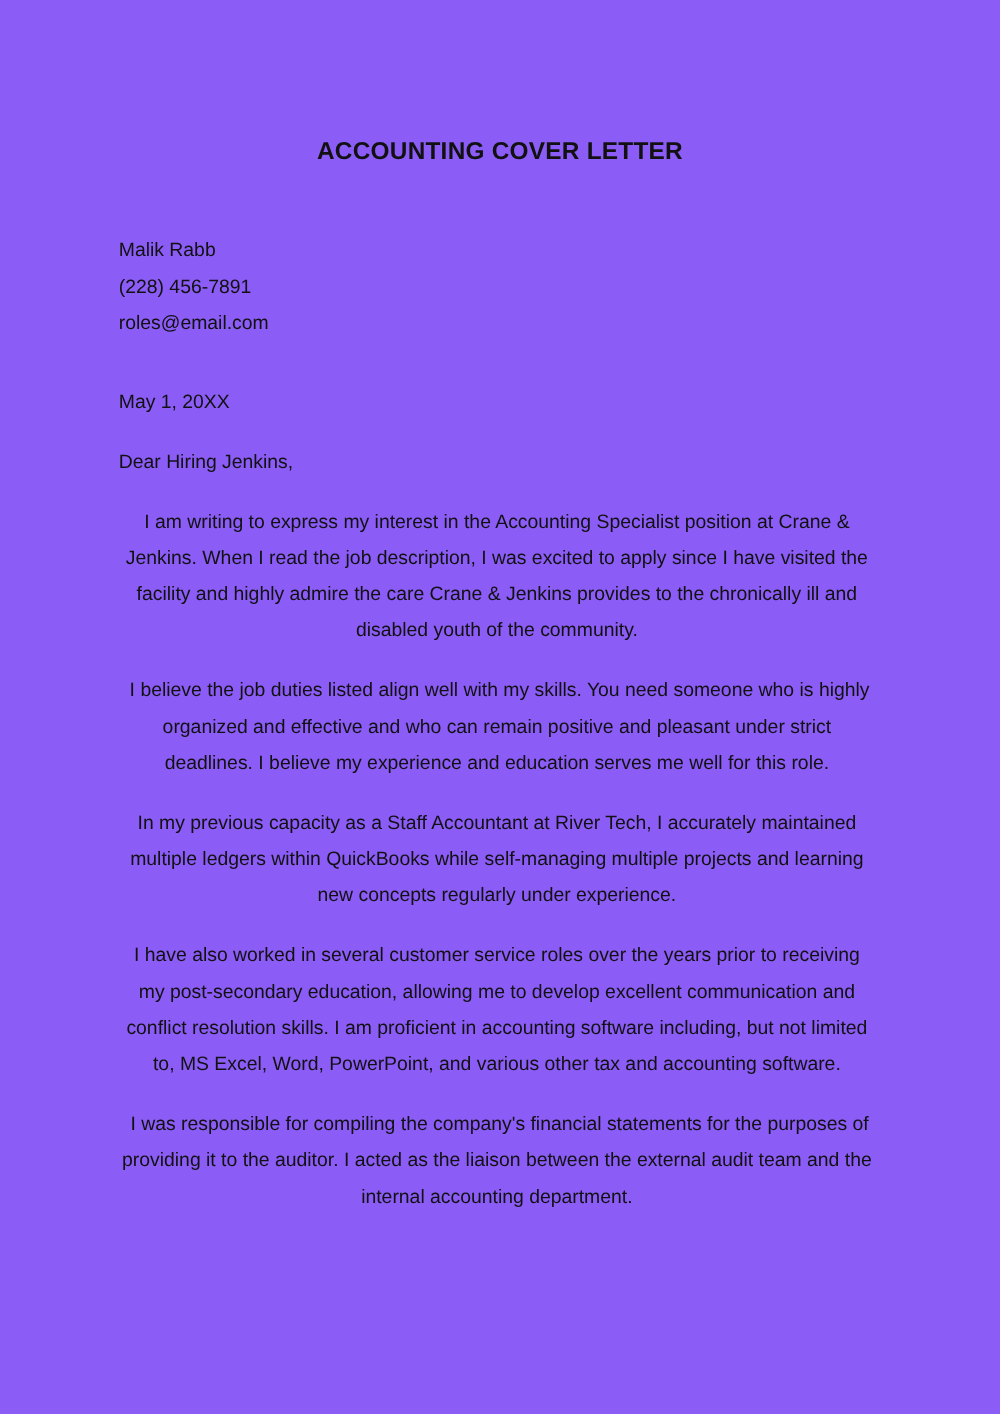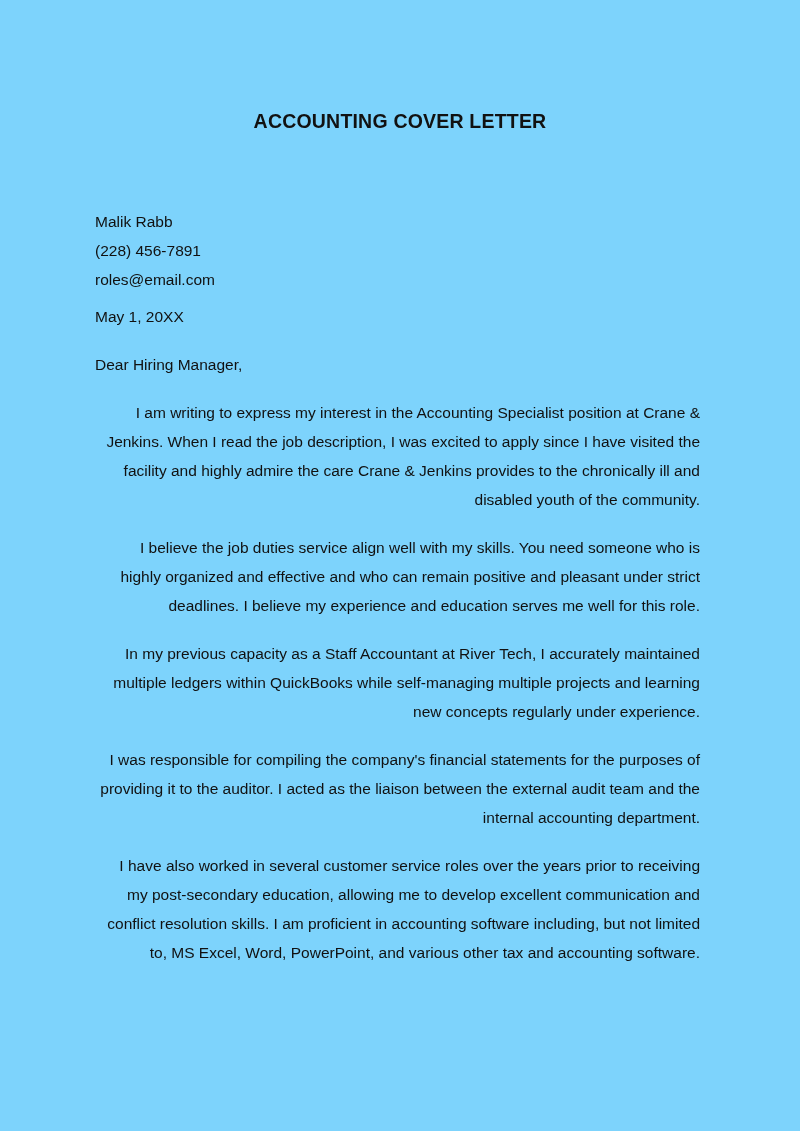--- a/index.html
+++ b/index.html
@@ -9,96 +9,96 @@
   }
   body {
     font-family: "Liberation Sans", sans-serif;
     color: #111111;
     -webkit-font-smoothing: antialiased;
   }
   .page {
     position: relative;
     width: 800px;
     height: 1131px;
-    background: #7dd3fc;
+    background: #8b5cf6;
     overflow: hidden;
     box-sizing: border-box;
   }
   .doc-title {
     position: absolute;
     top: 95px;
     left: 0;
     width: 800px;
     text-align: center;
     font-size: 19.5px;
     font-weight: bold;
     letter-spacing: 0.2px;
     color: #111111;
     line-height: 26px;
   }
   .body-area {
     position: absolute;
-    top: 207px;
+    top: 186px;
     left: 95px;
     width: 605px;
   }
   .contact-block {
     margin: 0 0 0 0;
   }
   .contact-line {
     font-size: 15.5px;
     line-height: 29px;
     color: #111111;
     white-space: pre-wrap;
   }
   .date-line {
     font-size: 15.5px;
     line-height: 29px;
     color: #111111;
-    margin-top: 8px;
+    margin-top: 34px;
   }
   .salutation {
     font-size: 15.5px;
     line-height: 29px;
     color: #111111;
     margin-top: 19px;
   }
   .para {
     font-size: 15.5px;
     line-height: 29px;
     color: #111111;
     margin-top: 19px;
-    text-align: right;
+    text-align: center;
     white-space: pre-wrap;
   }
 </style>
 </head>
 <body>
 
 <div class="page">
 
   <h1 class="doc-title">ACCOUNTING COVER LETTER</h1>
 
   <div class="body-area">
 
     <div class="contact-block">
       <div class="contact-line">Malik Rabb</div>
       <div class="contact-line">(228) 456-7891</div>
       <div class="contact-line">roles@email.com</div>
     </div>
 
     <div class="date-line">May 1, 20XX</div>
 
-    <div class="salutation">Dear Hiring Manager,</div>
+    <div class="salutation">Dear Hiring Jenkins,</div>
 
     <p class="para">I am writing to express my interest in the Accounting Specialist position at Crane &amp; Jenkins. When I read the job description, I was excited to apply since I have visited the facility and highly admire the care Crane &amp; Jenkins provides to the chronically ill and disabled youth of the community.</p>
 
-    <p class="para"> I believe the job duties service align well with my skills. You need someone who is highly organized and effective and who can remain positive and pleasant under strict deadlines. I believe my experience and education serves me well for this role.</p>
+    <p class="para"> I believe the job duties listed align well with my skills. You need someone who is highly organized and effective and who can remain positive and pleasant under strict deadlines. I believe my experience and education serves me well for this role.</p>
 
     <p class="para">In my previous capacity as a Staff Accountant at River Tech, I accurately maintained multiple ledgers within QuickBooks while self-managing multiple projects and learning new concepts regularly under experience.</p>
 
+    <p class="para">I have also worked in several customer service roles over the years prior to receiving my post-secondary education, allowing me to develop excellent communication and conflict resolution skills. I am proficient in accounting software including, but not limited to, MS Excel, Word, PowerPoint, and various other tax and accounting software.</p>
+
     <p class="para"> I was responsible for compiling the company's financial statements for the purposes of providing it to the auditor. I acted as the liaison between the external audit team and the internal accounting department.</p>
-
-    <p class="para">I have also worked in several customer service roles over the years prior to receiving my post-secondary education, allowing me to develop excellent communication and conflict resolution skills. I am proficient in accounting software including, but not limited to, MS Excel, Word, PowerPoint, and various other tax and accounting software.</p>
 
   </div>
 
 </div>
 
 </body></html>

